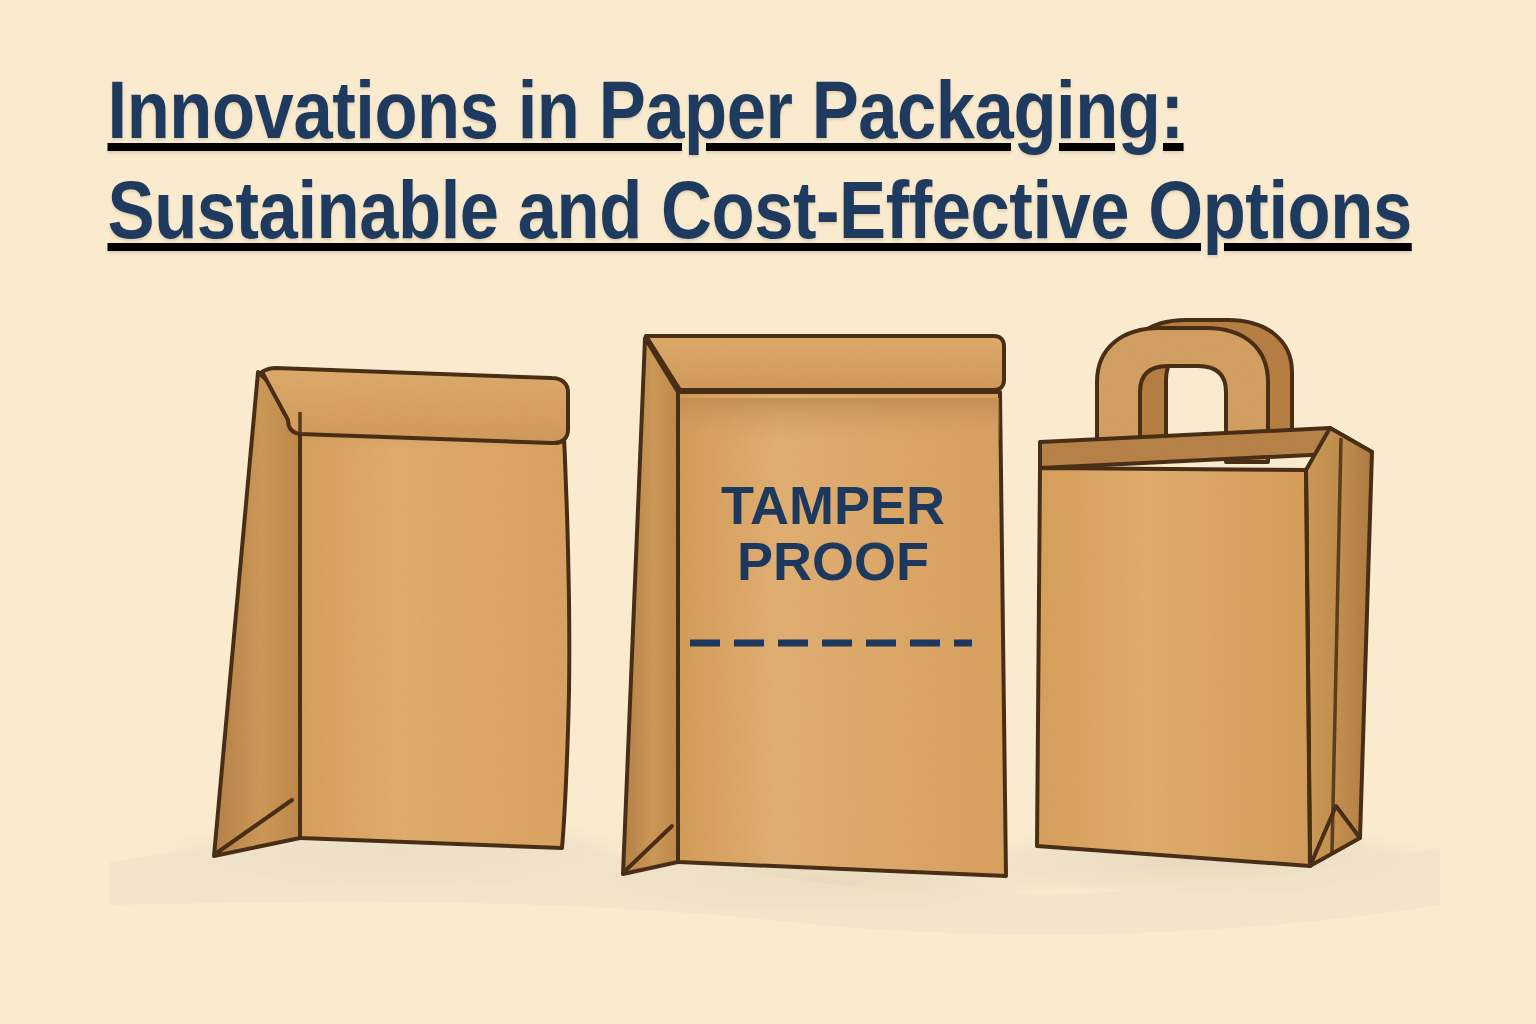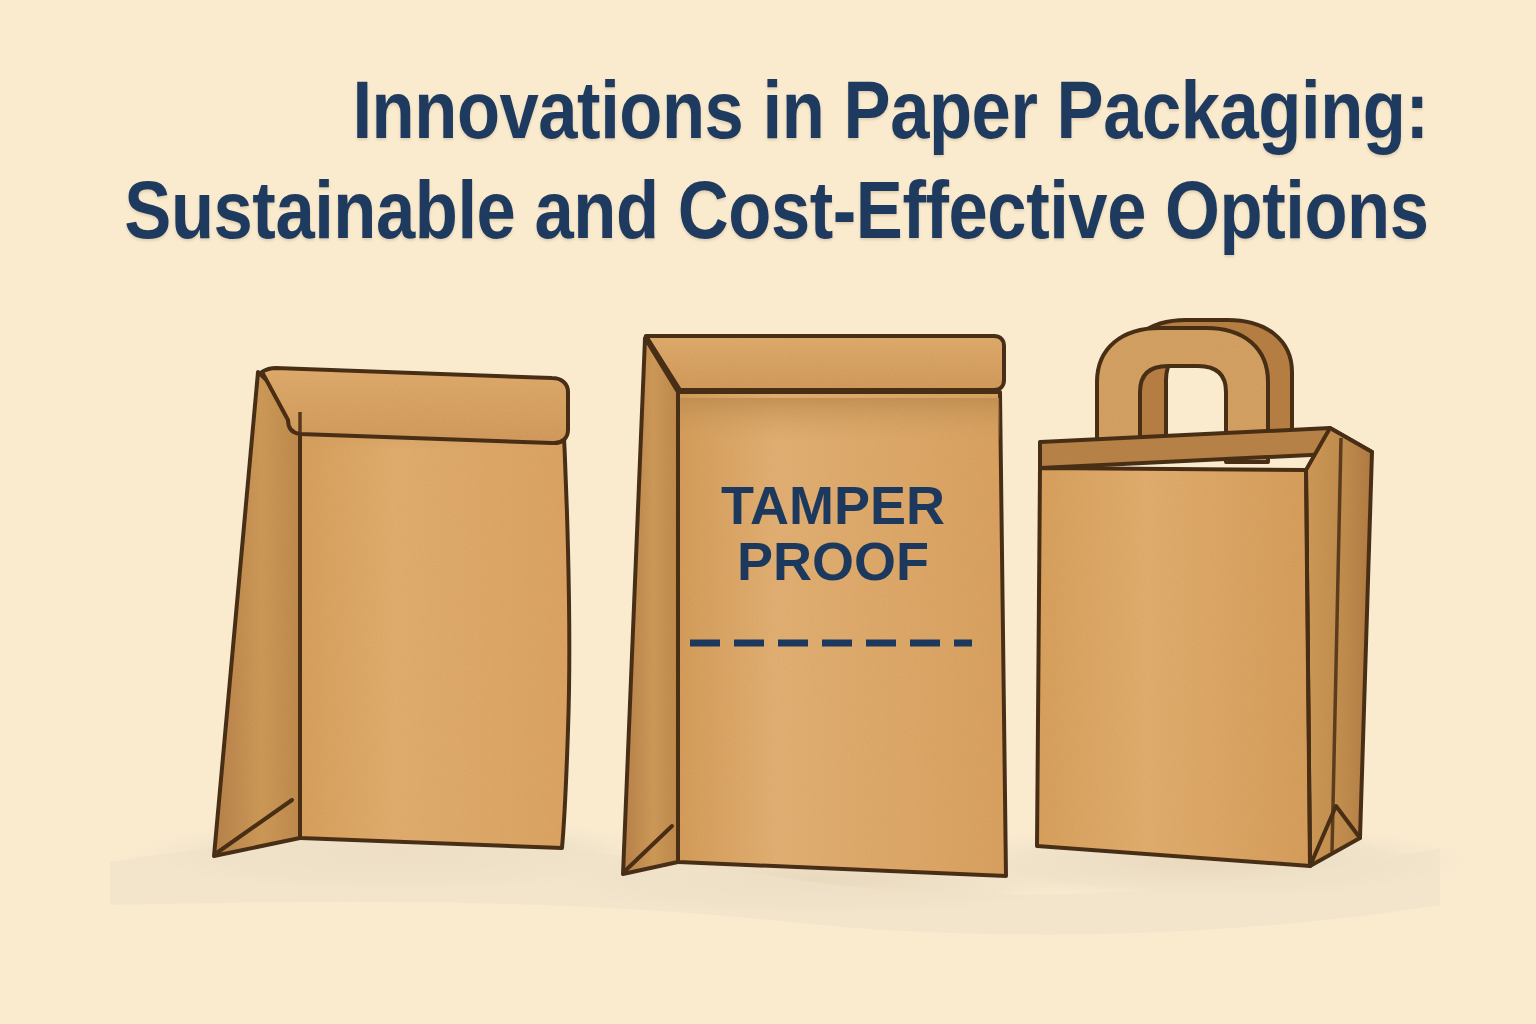--- a/index.html
+++ b/index.html
@@ -23,22 +23,23 @@
     inset: 0;
     width: 1536px;
     height: 1024px;
     display: block;
   }
   #title-layer {
     position: absolute;
     left: 0;
     top: 60px;
     width: 1536px;
-    text-align: right;
+    text-align: left;
     pointer-events: none;
+    text-decoration: underline;
   }
   .title-line {
     display: block;
     font-family: "Liberation Sans Narrow", "Liberation Sans", sans-serif;
     font-weight: 700;
     font-size: 82px;
     line-height: 100px;
     letter-spacing: -0.5px;
     color: #1E3A5F;
     transform: scaleX(0.86);

